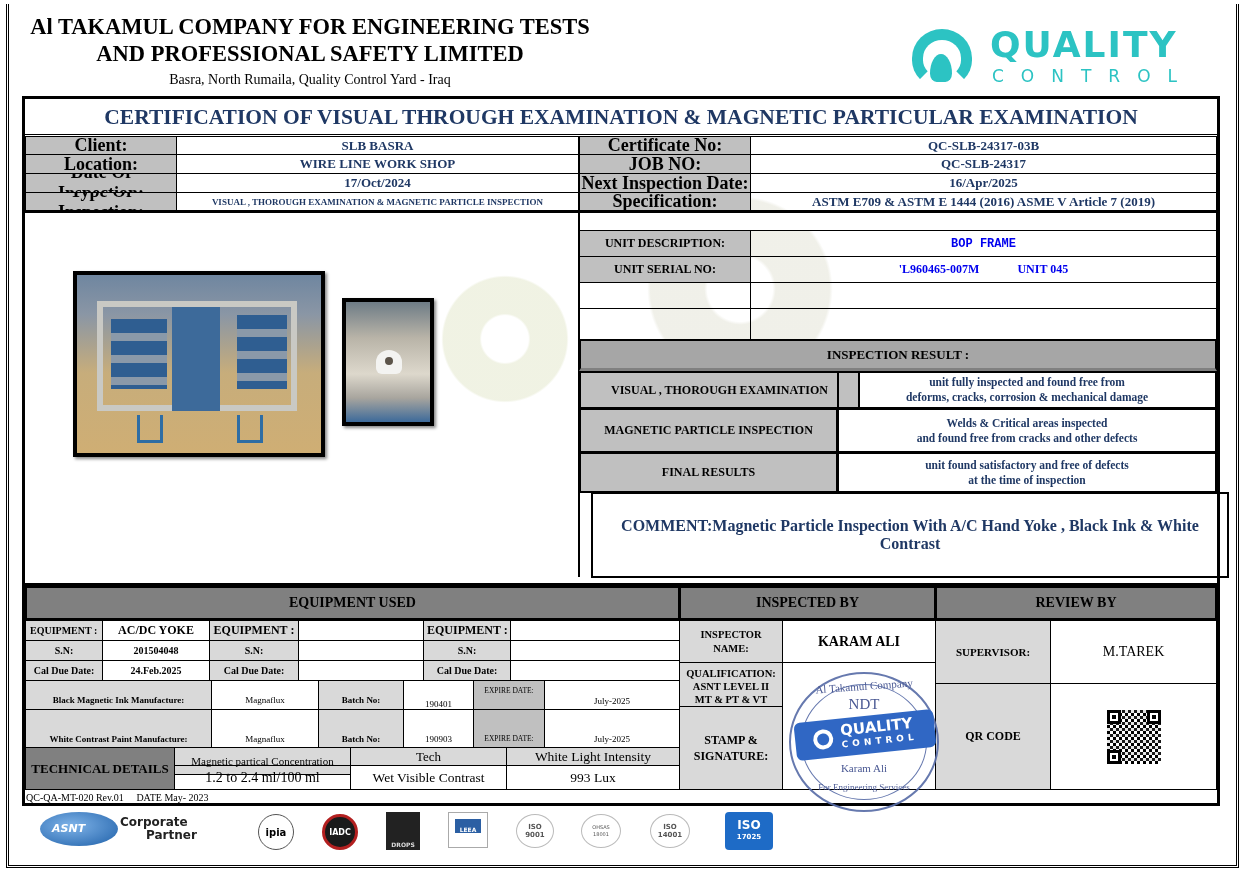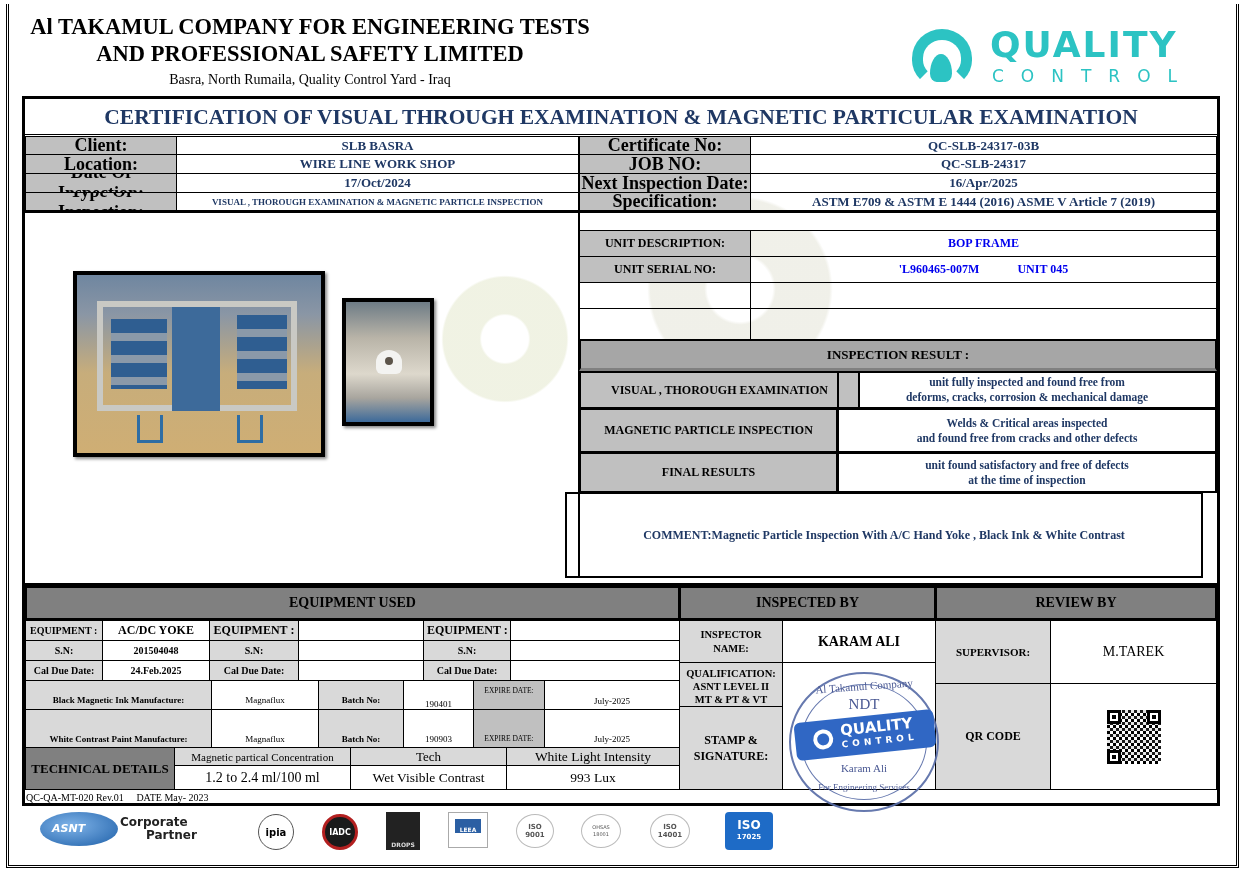--- a/index.html
+++ b/index.html
@@ -131,21 +131,21 @@
   </div>
   <div class="photo-small">
     <div class="photo-inner" style="background:linear-gradient(180deg,#6e7c86 0%,#b9b4a8 30%,#ddd8cc 60%,#a8a59e 80%,#3d6a9a 100%);">
       <div style="position:absolute;left:30px;top:48px;width:26px;height:24px;background:#f3f3f1;border-radius:50% 50% 6px 6px;"></div>
       <div style="position:absolute;left:39px;top:55px;width:8px;height:8px;background:#5c544a;border-radius:50%;"></div>
     </div>
   </div>
 
   <div class="cell gray" style="left:554px;top:112px;width:638px;height:20px;background:#fff;border-top:2px solid #000;"></div>
   <div class="cell gray eq-m" style="left:554px;top:131px;width:172px;height:27px;">UNIT DESCRIPTION:</div>
-  <div class="cell eq-m blue" style="left:725px;top:131px;width:467px;height:27px;">BOP FRAME</div>
+  <div class="cell eq-m blue" style="left:725px;top:131px;width:467px;height:27px;font-family:Liberation Mono, monospace;">BOP FRAME</div>
   <div class="cell gray eq-m" style="left:554px;top:157px;width:172px;height:27px;">UNIT SERIAL NO:</div>
   <div class="cell eq-m blue" style="left:725px;top:157px;width:467px;height:27px;gap:38px;">
     <span>'L960465-007M</span>
     <span>UNIT 045</span>
   </div>
   <div class="cell" style="left:554px;top:183px;width:172px;height:27px;"></div>
   <div class="cell" style="left:725px;top:183px;width:467px;height:27px;"></div>
   <div class="cell" style="left:554px;top:209px;width:172px;height:32px;"></div>
   <div class="cell" style="left:725px;top:209px;width:467px;height:32px;"></div>
 
@@ -162,21 +162,21 @@
   <div class="cell res-val" style="left:812px;top:309px;width:380px;height:45px;border-width:2px;">
     <span>Welds &amp; Critical areas inspected</span>
     <span>and found free from cracks and other defects</span>
   </div>
   <div class="cell gray res-label" style="left:554px;top:353px;width:259px;height:41px;border-width:2px;">FINAL RESULTS</div>
   <div class="cell res-val" style="left:812px;top:353px;width:380px;height:41px;border-width:2px;">
     <span>unit found satisfactory and free of defects</span>
     <span>at the time of inspection</span>
   </div>
 
-  <div class="cell" style="left:540px;top:393px;width:638px;height:86px;border:2px solid #000;font-size:12px;font-weight:bold;color:#1f3864;">COMMENT:Magnetic Particle Inspection With A/C Hand Yoke , Black Ink &amp; White Contrast</div>
+  <div class="cell" style="left:566px;top:393px;width:638px;height:86px;border:2px solid #000;font-size:16px;font-weight:bold;color:#1f3864;">COMMENT:Magnetic Particle Inspection With A/C Hand Yoke , Black Ink &amp; White Contrast</div>
 
   <div style="position:absolute;left:0;top:484px;width:1192px;height:3px;background:#000;"></div>
 
   <div class="cell dgray sec-head" style="left:0;top:487px;width:655px;height:34px;border:2px solid #000;">EQUIPMENT USED</div>
 
   <div class="cell lgray eq-s" style="left:0;top:521px;width:78px;height:21px;justify-content:flex-start;padding-left:4px;">EQUIPMENT :</div>
   <div class="cell eq-v" style="left:77px;top:521px;width:108px;height:21px;">AC/DC YOKE</div>
   <div class="cell lgray eq-v" style="left:184px;top:521px;width:90px;height:21px;">EQUIPMENT :</div>
   <div class="cell" style="left:273px;top:521px;width:126px;height:21px;"></div>
   <div class="cell lgray eq-v" style="left:398px;top:521px;width:88px;height:21px;justify-content:flex-start;padding-left:3px;">EQUIPMENT :</div>
@@ -204,21 +204,21 @@
   <div class="cell tiny" style="left:519px;top:581px;width:136px;height:30px;align-items:flex-end;padding-bottom:3px;">July-2025</div>
 
   <div class="cell lgray tiny b" style="left:0;top:610px;width:187px;height:39px;align-items:flex-end;padding-bottom:3px;">White Contrast Paint Manufacture:</div>
   <div class="cell tiny" style="left:186px;top:610px;width:108px;height:39px;align-items:flex-end;padding-bottom:3px;">Magnaflux</div>
   <div class="cell lgray tiny b" style="left:293px;top:610px;width:86px;height:39px;align-items:flex-end;padding-bottom:3px;">Batch No:</div>
   <div class="cell tiny" style="left:378px;top:610px;width:71px;height:39px;align-items:flex-end;padding-bottom:3px;">190903</div>
   <div class="cell gray" style="left:448px;top:610px;width:72px;height:39px;font-size:7.5px;align-items:flex-end;padding-bottom:4px;">EXPIRE DATE:</div>
   <div class="cell tiny" style="left:519px;top:610px;width:136px;height:39px;align-items:flex-end;padding-bottom:3px;">July-2025</div>
 
   <div class="cell dgray" style="left:0;top:648px;width:150px;height:43px;font-size:13px;font-weight:bold;">TECHNICAL DETAILS</div>
-  <div class="cell lgray" style="left:149px;top:648px;width:177px;height:19px;font-size:11px;">Magnetic partical Concentration</div>
+  <div class="cell lgray" style="left:149px;top:648px;width:177px;height:28px;font-size:11px;">Magnetic partical Concentration</div>
   <div class="cell" style="left:149px;top:666px;width:177px;height:25px;font-size:14px;">1.2 to 2.4 ml/100 ml</div>
   <div class="cell lgray" style="left:325px;top:648px;width:157px;height:19px;font-size:13px;">Tech</div>
   <div class="cell" style="left:325px;top:666px;width:157px;height:25px;font-size:13.5px;">Wet Visible  Contrast</div>
   <div class="cell lgray" style="left:481px;top:648px;width:174px;height:19px;font-size:13.5px;">White Light Intensity</div>
   <div class="cell" style="left:481px;top:666px;width:174px;height:25px;font-size:13.5px;">993 Lux</div>
 
   <div class="cell dgray sec-head" style="left:654px;top:487px;width:257px;height:34px;border:2px solid #000;">INSPECTED BY</div>
   <div class="cell lgray" style="left:654px;top:521px;width:104px;height:43px;flex-direction:column;font-size:10.5px;font-weight:bold;line-height:14px;">
     <span>INSPECTOR</span>
     <span>NAME:</span>

